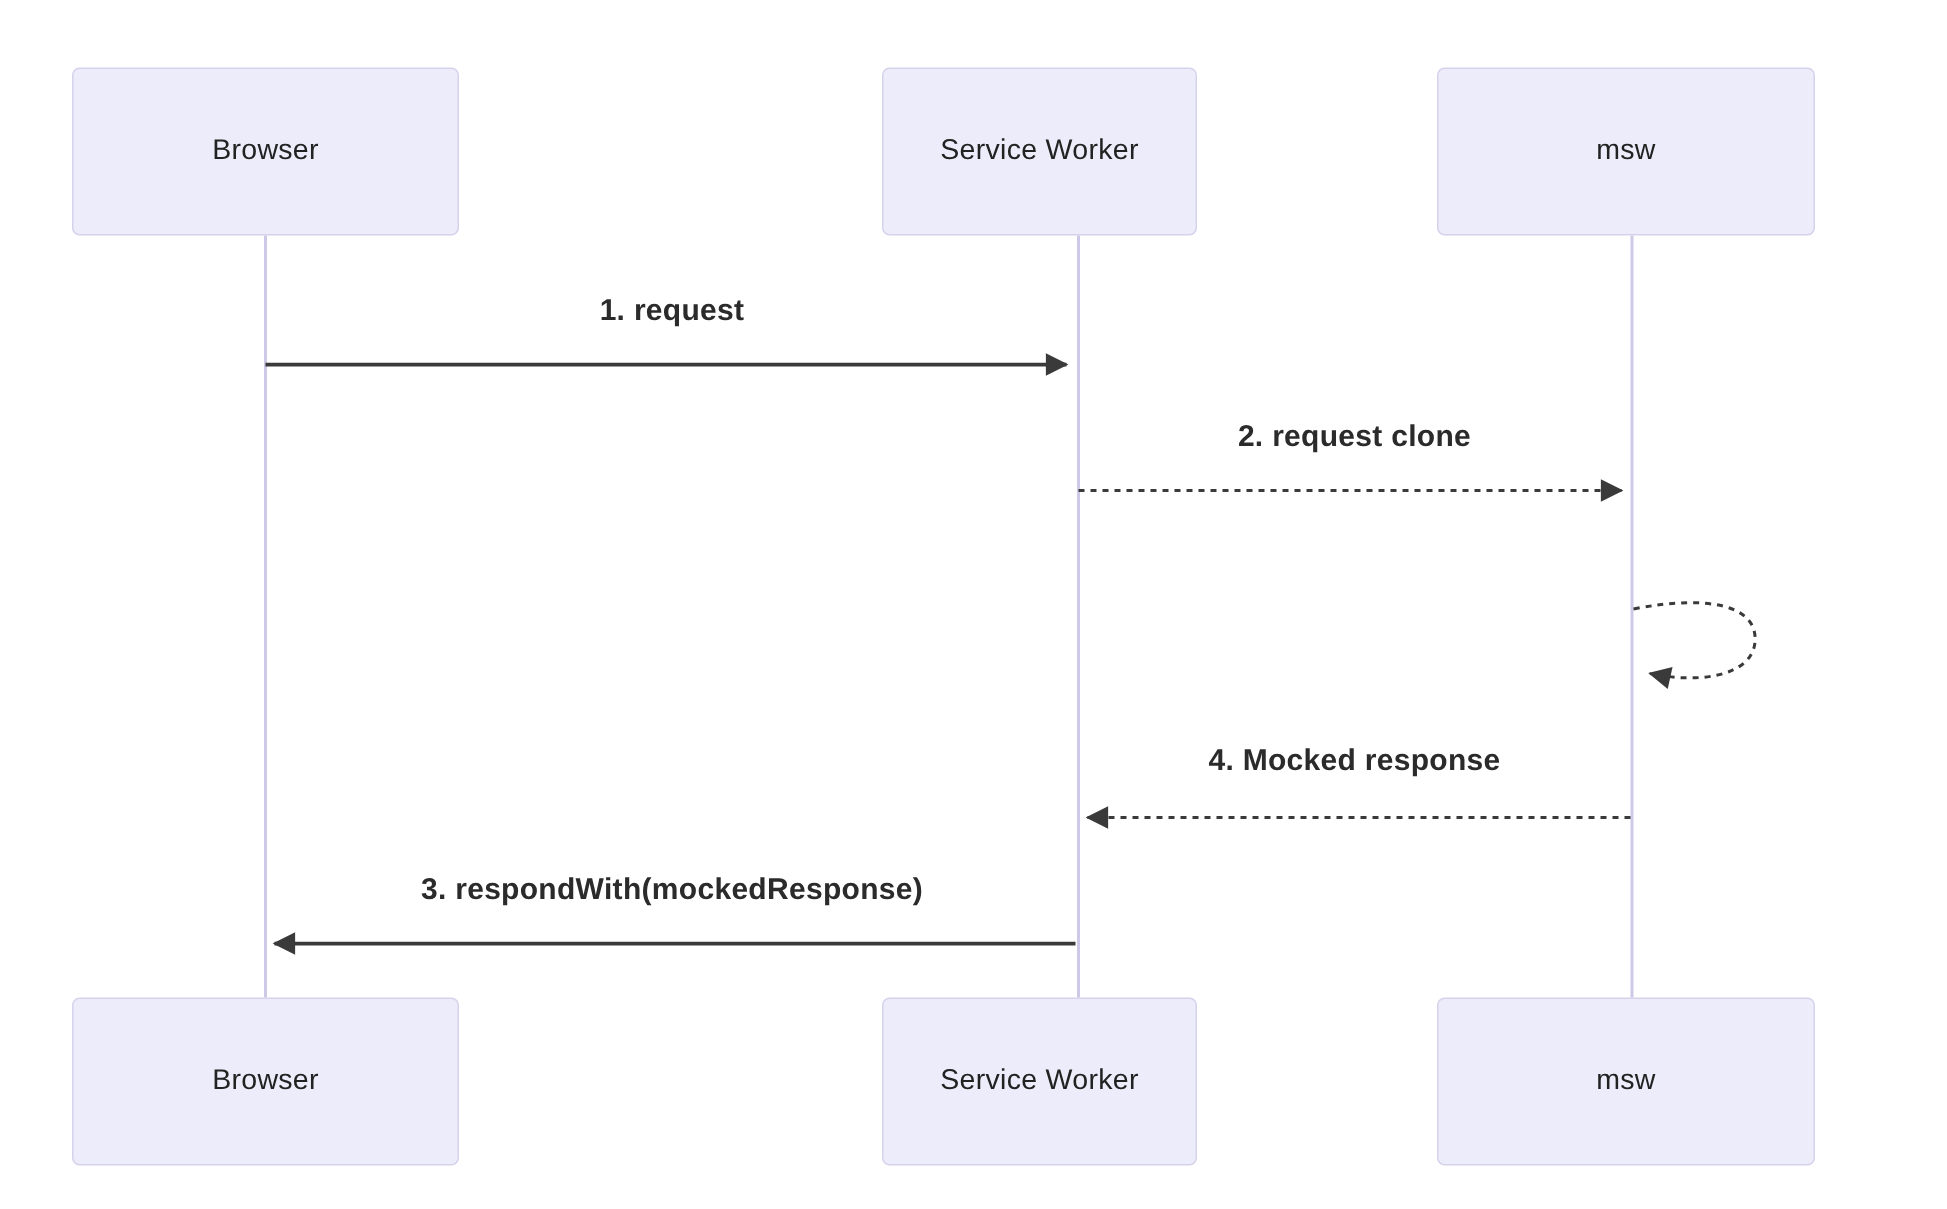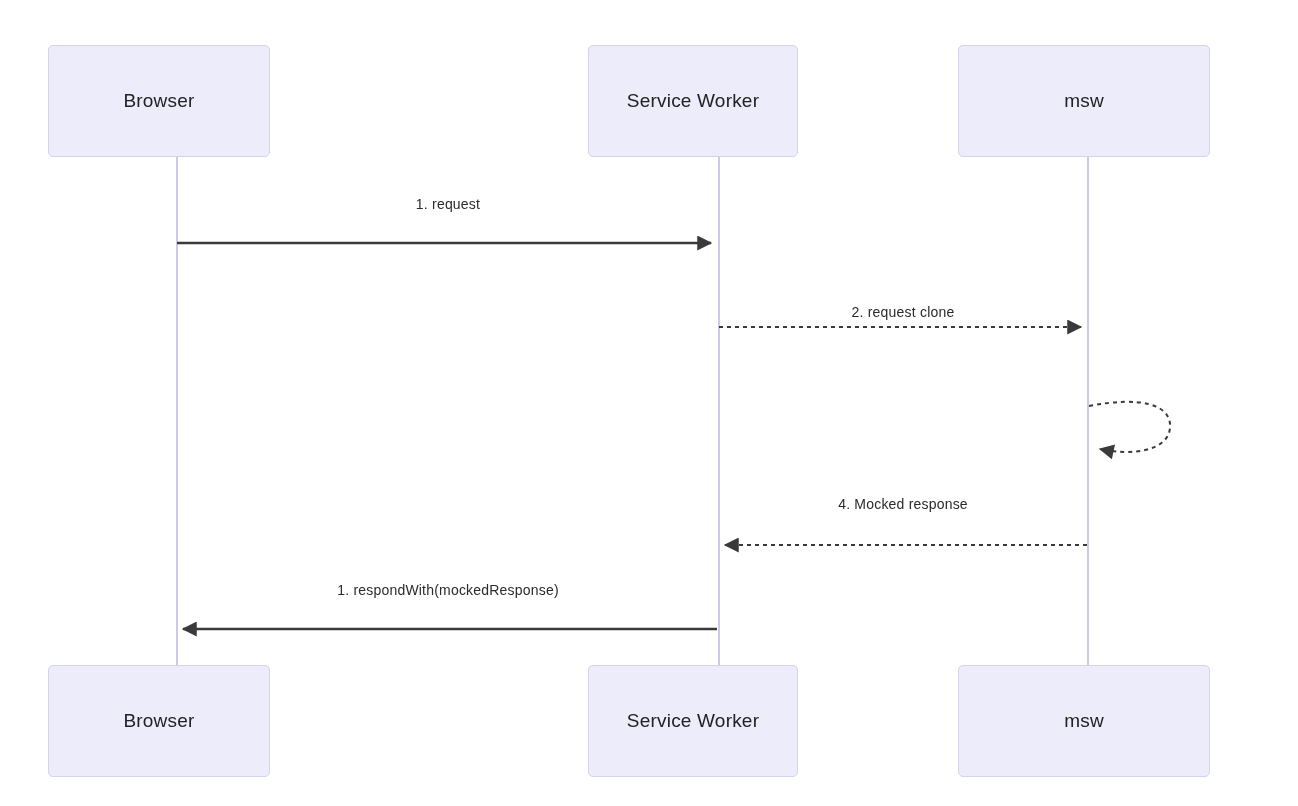--- a/index.html
+++ b/index.html
@@ -36,44 +36,44 @@
     box-sizing: border-box;
   }
   .actor-box .actor-label {
     font-size: 19px;
     font-weight: 400;
     color: #222222;
     letter-spacing: 0.2px;
   }
   .top-row    { top: 45px; }
   .bottom-row { top: 665px; }
-  .pos-browser { left: 48px;  width: 222px; }
+  .pos-browser { left: 48px;  width: 258px; }
   .pos-sw      { left: 588px; width: 210px; }
   .pos-msw     { left: 958px; width: 252px; }
 
   .arrow-layer {
     position: absolute;
     left: 0; top: 0;
     width: 1298px;
     height: 806px;
     z-index: 2;
   }
   .msg-label {
     position: absolute;
     transform: translateX(-50%);
     white-space: nowrap;
-    font-size: 14px;
-    font-weight: 400;
+    font-size: 20px;
+    font-weight: 700;
     color: #2b2b2b;
     z-index: 4;
     letter-spacing: 0.2px;
     text-align: right;
   }
   .lbl-1 { left: 448px;  top: 196px; }
-  .lbl-2 { left: 903px;  top: 280px; margin-top: 24px; }
+  .lbl-2 { left: 903px;  top: 280px; }
   .lbl-3 { left: 1110px; top: 360px; }
   .lbl-4 { left: 903px;  top: 496px; }
   .lbl-5 { left: 448px;  top: 582px; }
 </style>
 </head>
 <body>
 
 <div class="canvas">
 
   <div class="lifeline" style="left:176px"></div>
@@ -114,15 +114,15 @@
   <div class="actor-box bottom-row pos-sw">
     <span class="actor-label">Service Worker</span>
   </div>
   <div class="actor-box bottom-row pos-msw">
     <span class="actor-label">msw</span>
   </div>
 
   <div class="msg-label lbl-1">1. request</div>
   <div class="msg-label lbl-2">2. request clone</div>
   <div class="msg-label lbl-4">4. Mocked response</div>
-  <div class="msg-label lbl-5">1. respondWith(mockedResponse)</div>
+  <div class="msg-label lbl-5">3. respondWith(mockedResponse)</div>
 
 </div>
 
 </body></html>

